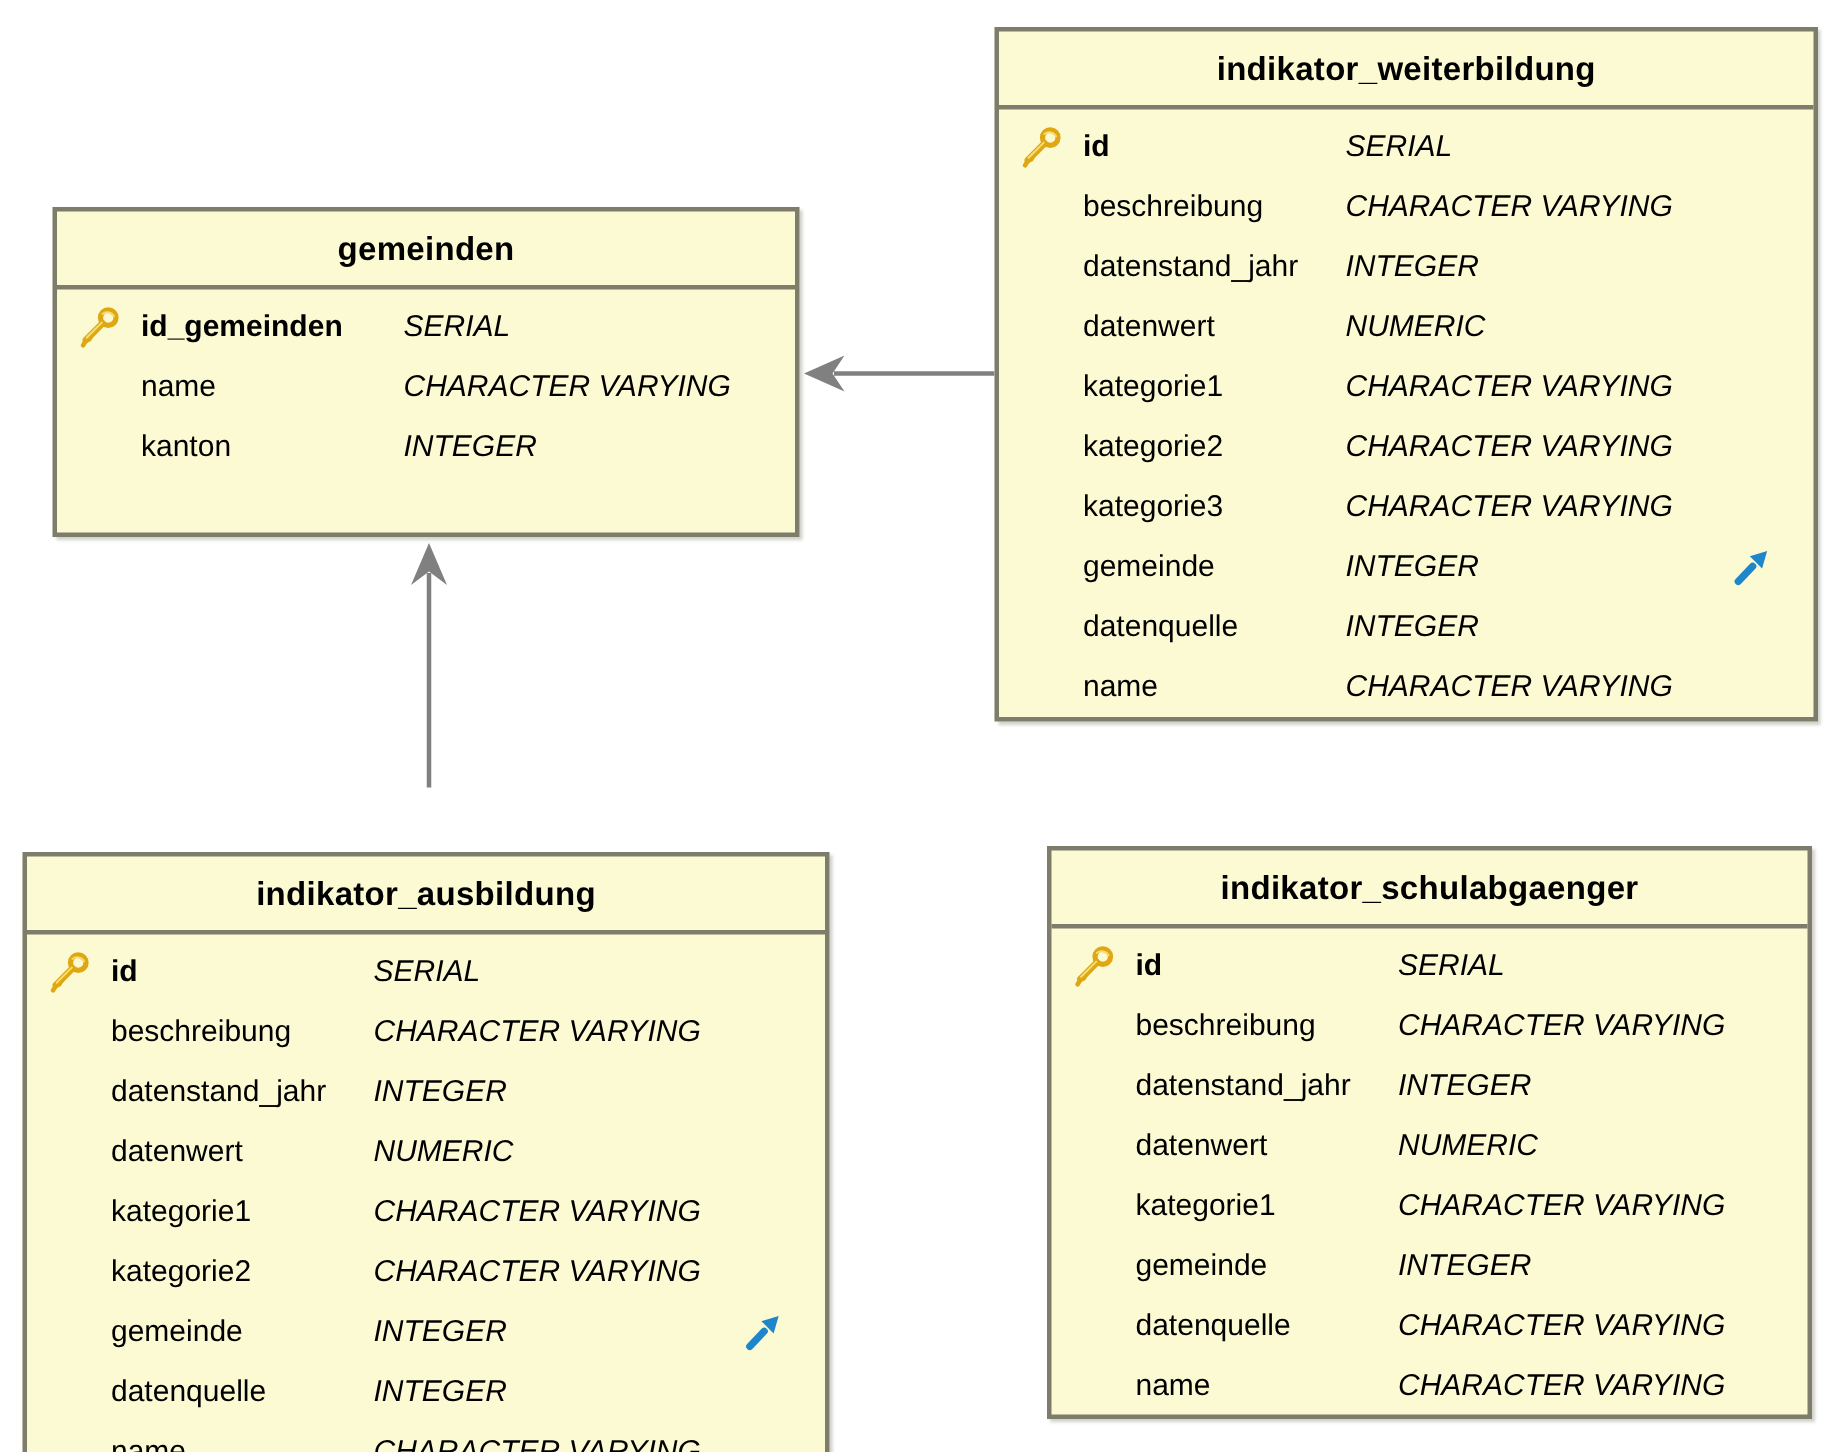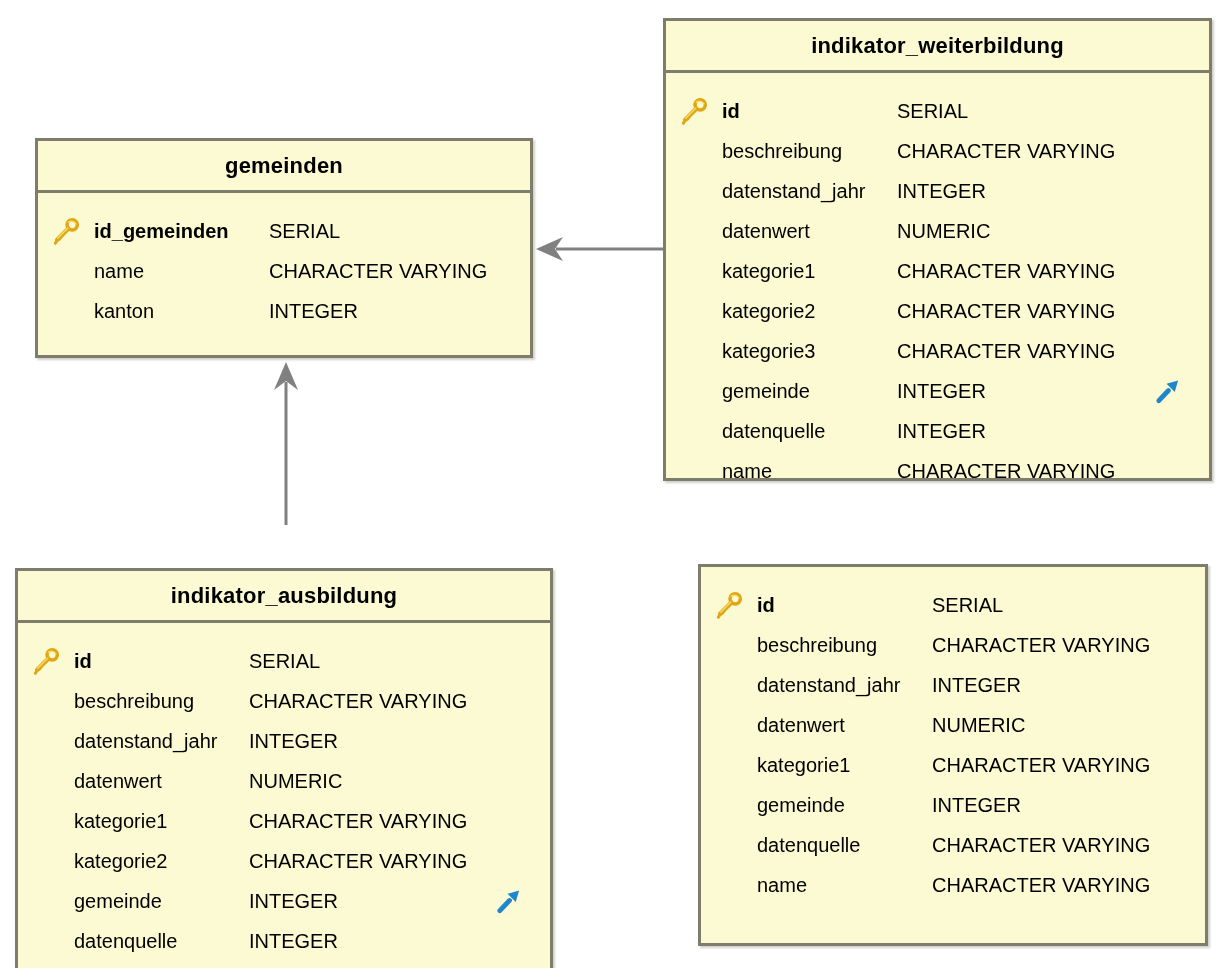--- a/index.html
+++ b/index.html
@@ -21,34 +21,34 @@
     box-sizing:border-box;
     box-shadow:2px 2px 2px rgba(150,150,140,0.45);
   }
   .table-title{
     height:49px;
     border-bottom:3px solid var(--table-border);
     display:flex;align-items:center;justify-content:center;
     font-weight:bold;font-size:22px;letter-spacing:0.2px;
   }
   .table-body{
-    padding-top:18px;
+    padding-top:5px;
     overflow:hidden;
   }
   .column-row{
     height:40px;display:flex;align-items:center;position:relative;
     font-size:20px;
   }
   .cell-icon{
     width:56px;flex:0 0 56px;display:flex;align-items:center;justify-content:center;
   }
   .cell-icon svg{display:block;}
   .cell-name{flex:0 0 175px;white-space:nowrap;overflow:hidden;}
   .cell-name.pk{font-weight:bold;}
-  .cell-type{flex:1 1 auto;white-space:nowrap;overflow:hidden;}
+  .cell-type{flex:1 1 auto;white-space:nowrap;overflow:hidden;font-style:italic;}
   .cell-fk{position:absolute;right:28px;top:50%;transform:translateY(-50%);line-height:0;}
   
   #table-0{left:35px;  top:138px; width:498px; height:220px;}
   #table-1{left:663px; top:18px;  width:549px; height:463px;}
   #table-2{left:15px;  top:525px; width:538px; height:418px;margin-top:43px;}
   #table-3{left:698px; top:564px; width:510px; height:382px;}
   #relations-layer{
     position:absolute;left:0;top:0;width:1219px;height:968px;
     pointer-events:none;
   }
@@ -236,20 +236,21 @@
       </div>
       <div class="column-row">
         <span class="cell-icon"></span>
         <span class="cell-name">name</span>
         <span class="cell-type">CHARACTER VARYING</span>
       </div>
     </div>
 </div>
 
 <div id="table-3" class="table-card">
+  <div class="table-title">indikator_schulabgaenger</div>
   <div class="table-body">
       <div class="column-row">
         <span class="cell-icon">
           <svg viewBox="0 0 32 32" width="33" height="33">
             <g fill="none" stroke="#DFA713" stroke-linecap="round">
               <circle cx="21.5" cy="9.5" r="5" stroke-width="3.4"></circle>
               <path d="M17.8 13.2 L7 24" stroke-width="4.2"></path>
               <path d="M11.6 19.4 L9.2 23.4" stroke-width="3"></path>
               <path d="M7.6 23.4 L5.2 27.4" stroke-width="3"></path>
             </g>

